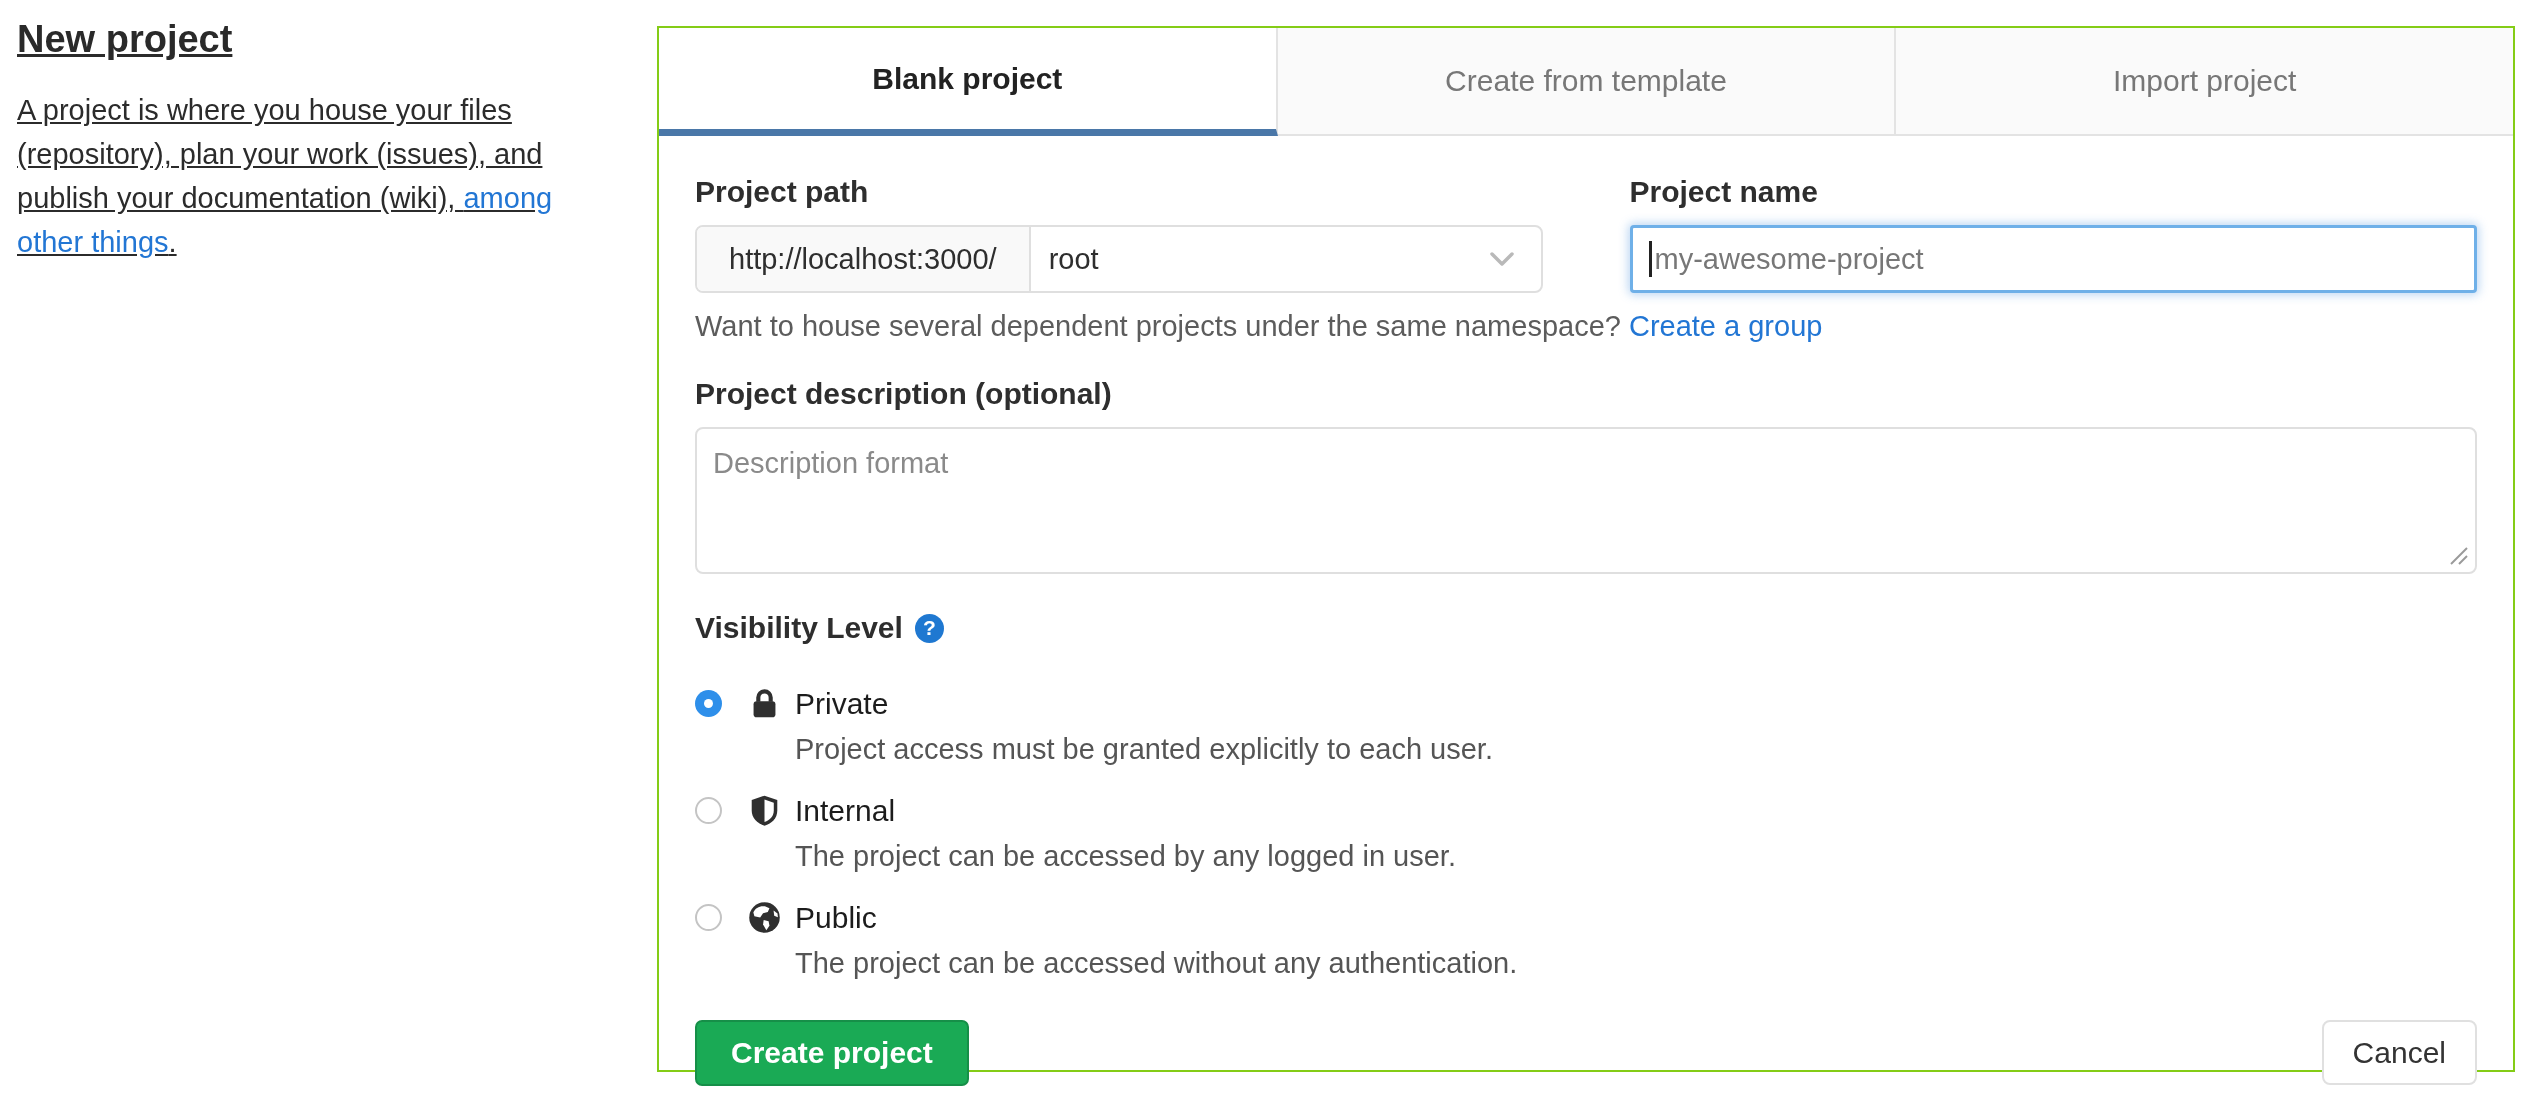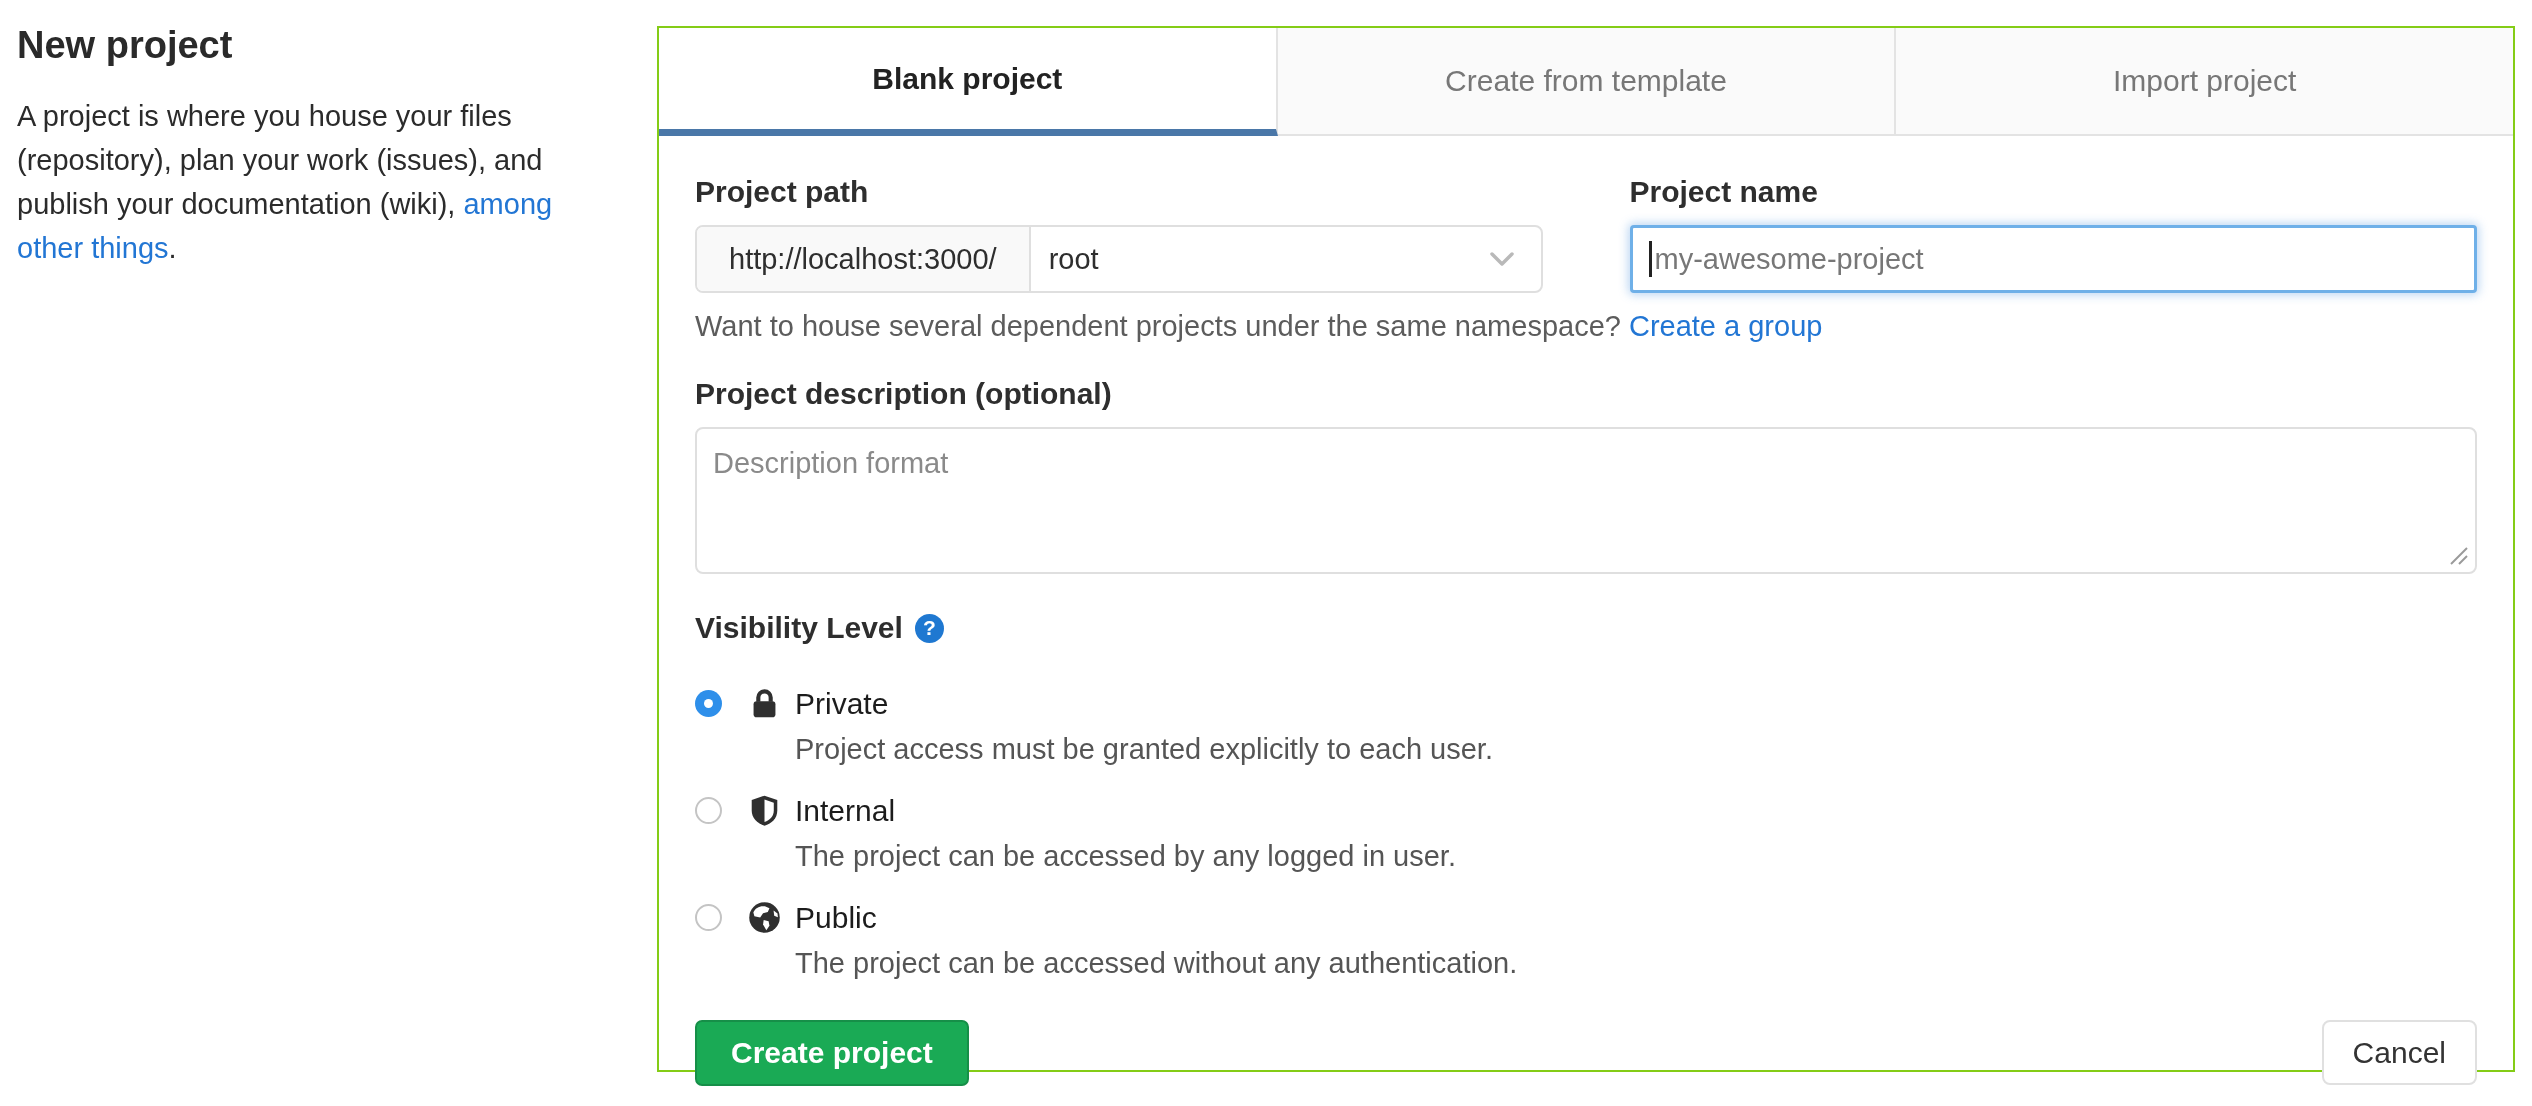--- a/index.html
+++ b/index.html
@@ -1,20 +1,20 @@
 <!DOCTYPE html>
 <html><head>
 <meta charset="utf-8">
 <style>
   * { margin:0; padding:0; box-sizing:border-box; }
   html,body { width:2532px; height:1106px; background:#ffffff; overflow:hidden;
               font-family:"Liberation Sans", sans-serif; -webkit-font-smoothing:antialiased; }
 
   
-  .sidebar { position:absolute; left:17px; top:22px; width:585px; color:#2b2b2b; }
+  .sidebar { position:absolute; left:17px; top:16px; width:585px; color:#2b2b2b;text-decoration:underline; }
   .sidebar h1 { font-size:38px; line-height:46px; font-weight:700; color:#2a2a2a; margin-bottom:26px; }
   .sidebar p { font-size:29px; line-height:44px; white-space:pre-line; color:#2b2b2b; }
   .sidebar p + p { margin-top:26px; }
   a.link { color:#2276d4; text-decoration:none; cursor:pointer; }
 
   
   .panel { position:absolute; left:657px; top:26px; width:1858px; height:1046px;
            background:#fff; border:2px solid #84cc16; }
 
   .tabs { display:flex; height:108px; }

